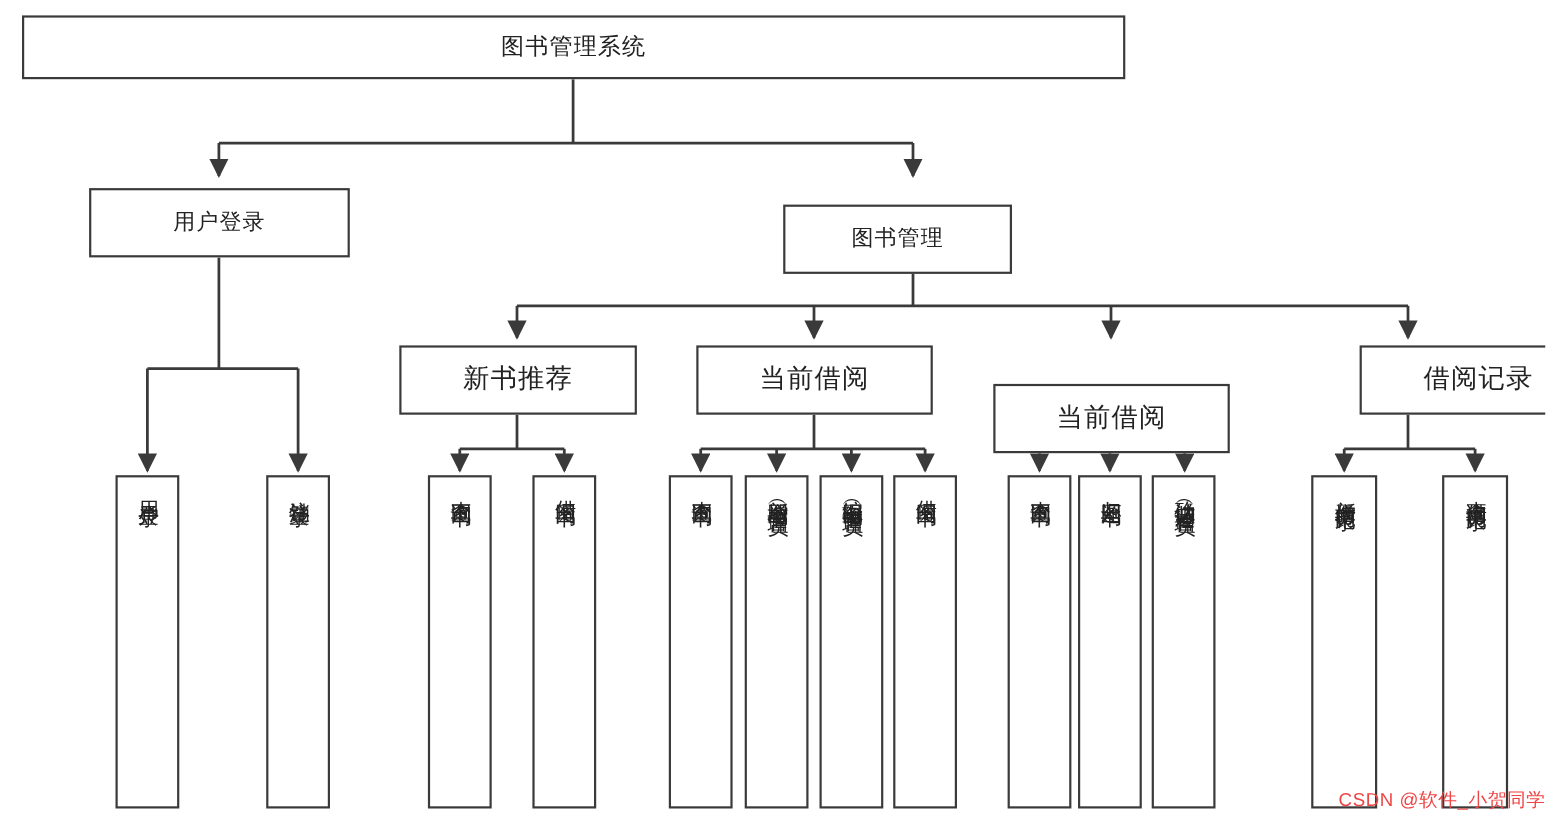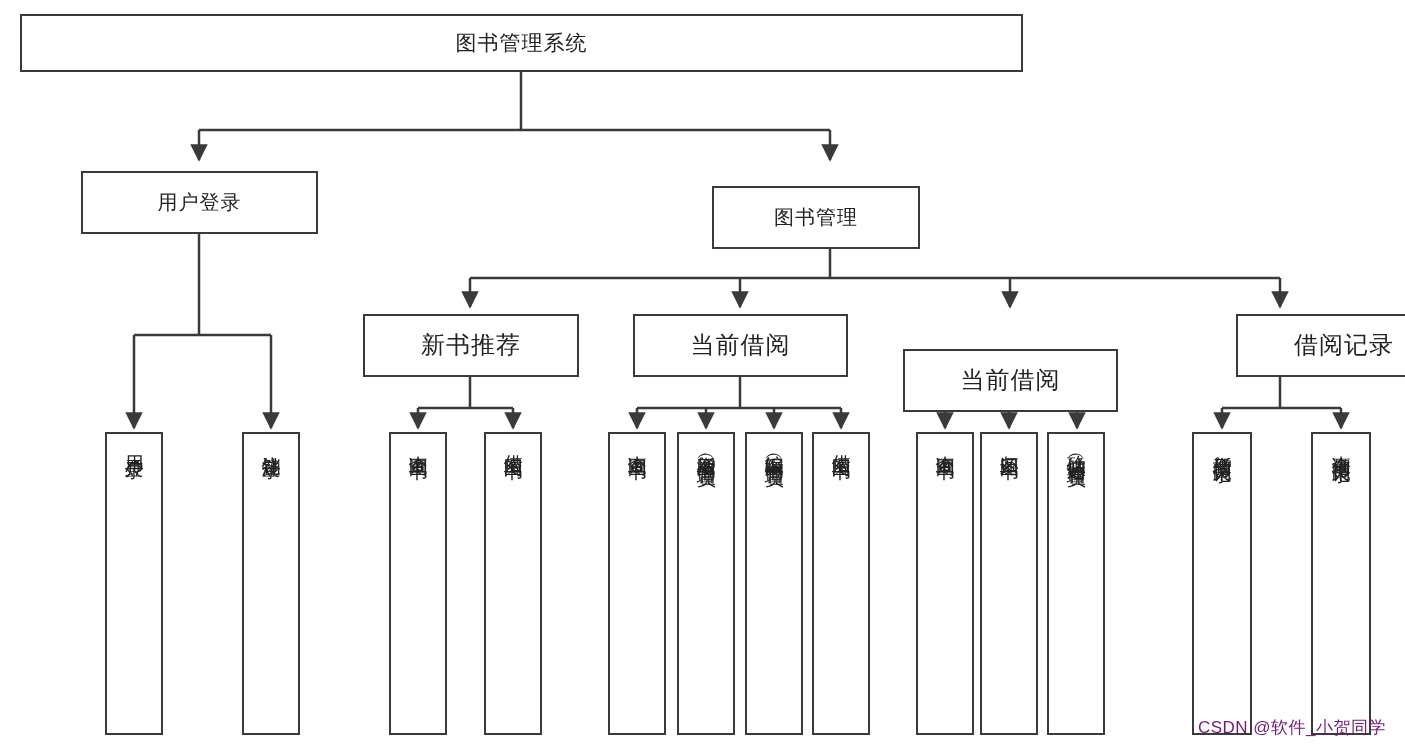--- a/index.html
+++ b/index.html
@@ -59,24 +59,24 @@
     letter-spacing: 2px;
     white-space: nowrap;
     display: block;
   }
   .hlabel {
     white-space: nowrap;
     letter-spacing: 1px;
   }
   #watermark {
     position: absolute;
-    right: 19px;
+    right: 0;
     bottom: 8px;
     font-size: 17px;
-    color: #701a75;
+    color: #ef4444;
     white-space: nowrap;
     letter-spacing: 0.5px;
   }
 </style>
 </head>
 <body>
 
 <div id="canvas">
 
   <svg id="wires" viewBox="0 0 1405 747" width="1405" height="747" xmlns="http://www.w3.org/2000/svg">

